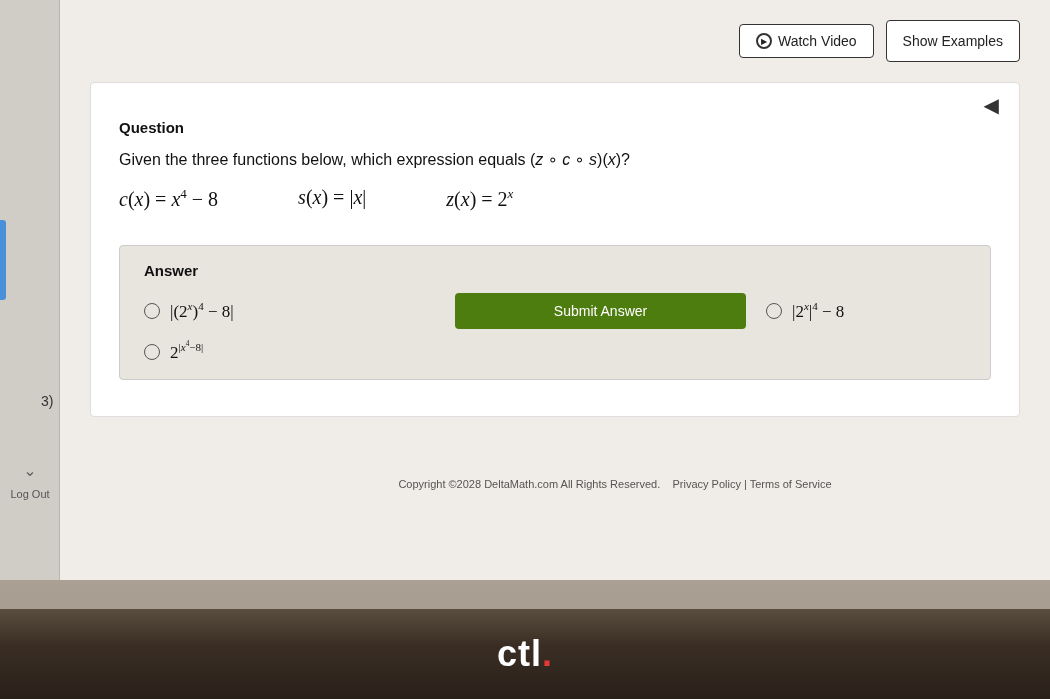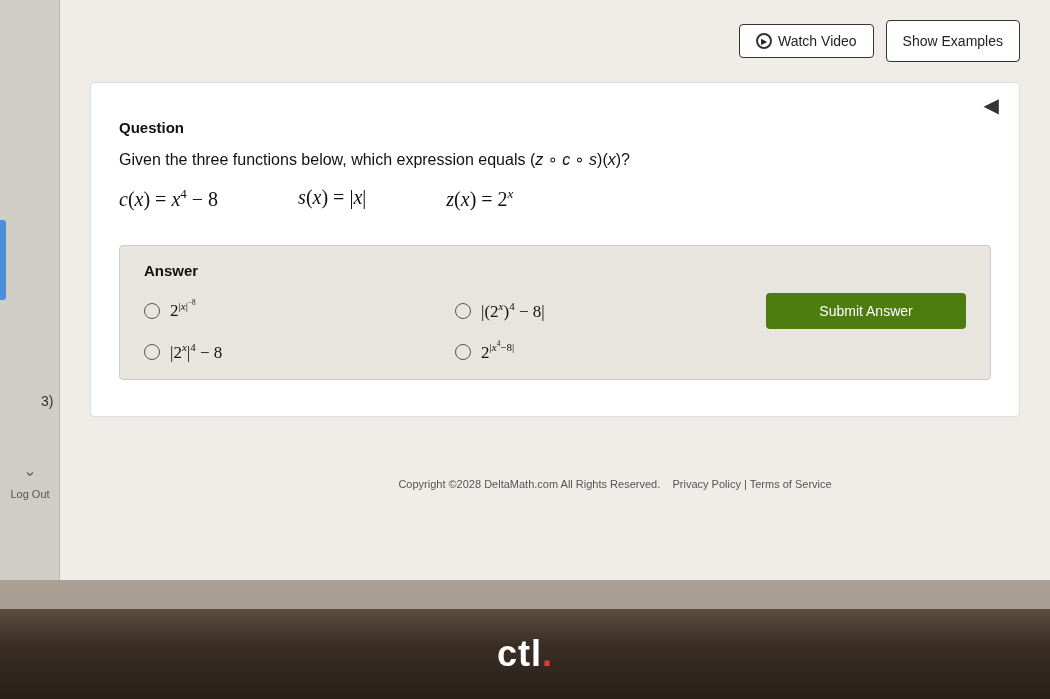--- a/index.html
+++ b/index.html
@@ -316,26 +316,20 @@
       </div>
     </div>
 
     <span class="cursor-icon">◀</span>
 
     <div class="answer-section">
       <div class="answer-label">Answer</div>
 
       <div class="answer-grid">
 
-        <div class="answer-option">
-          <span class="radio-circle"></span>
-          <span>
-            2<sup>|<em>x</em>|<sup>−8</sup></sup>
-          </span>
-        </div>
 
         <div class="answer-option">
           <span class="radio-circle"></span>
           <span>
             |(2<sup><em>x</em></sup>)<sup>4</sup> − 8|
           </span>
         </div>
 
         <button class="submit-btn">
           <span>Submit Answer</span>

